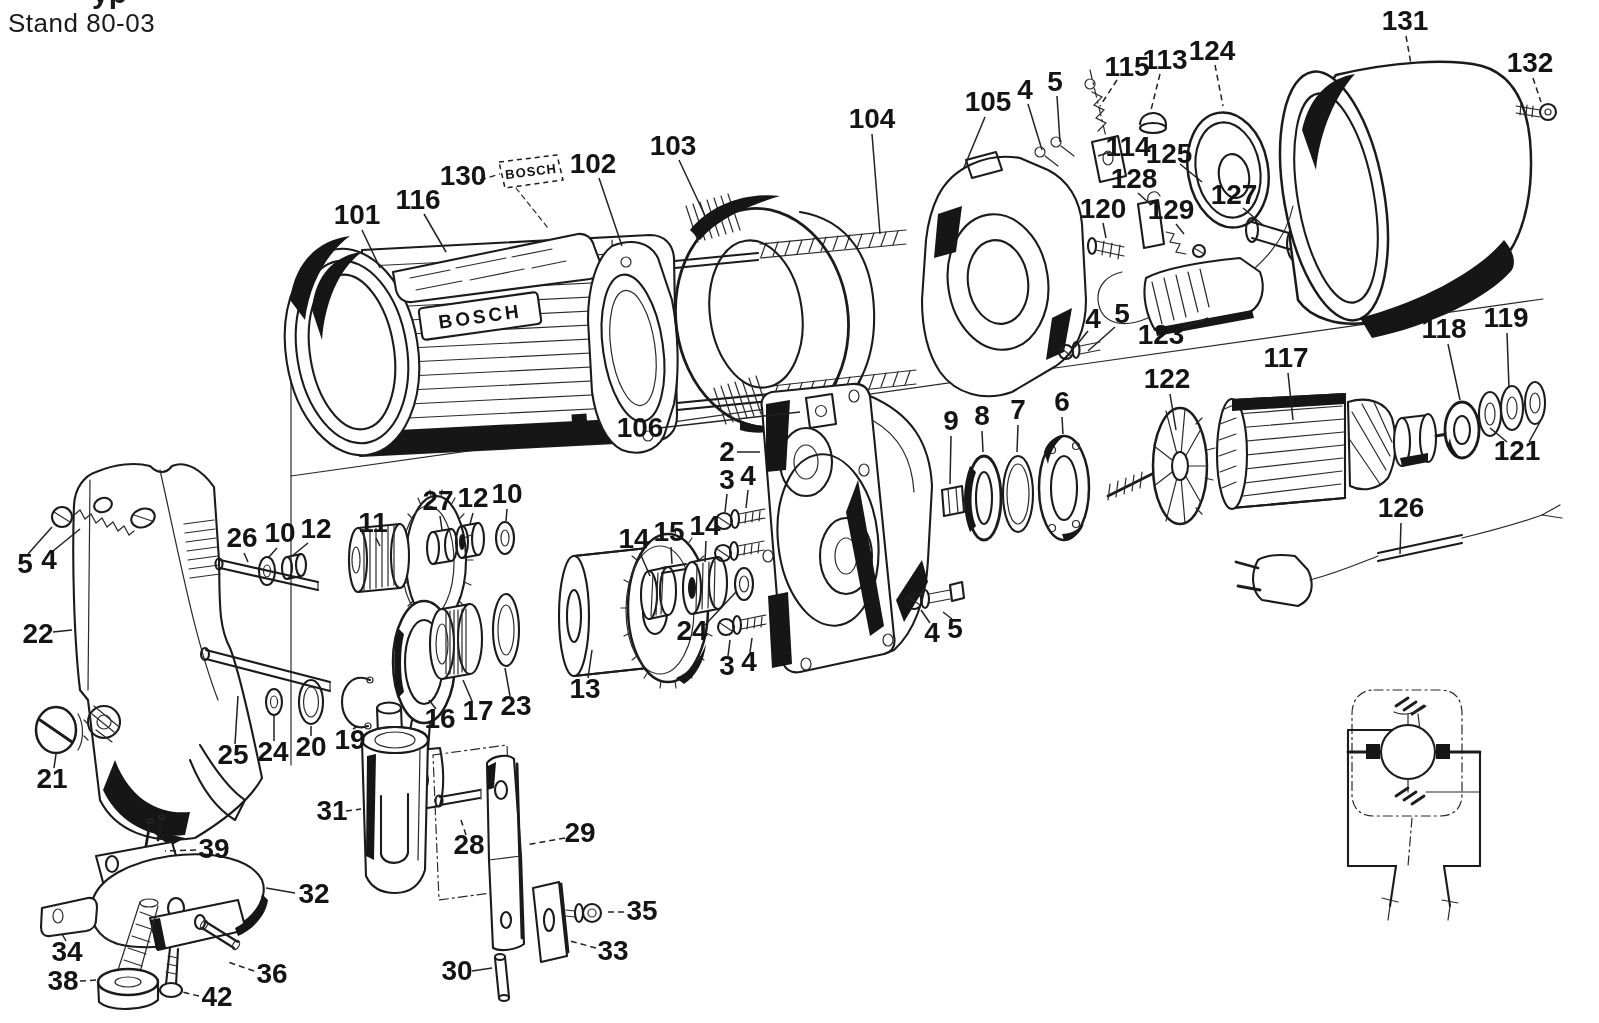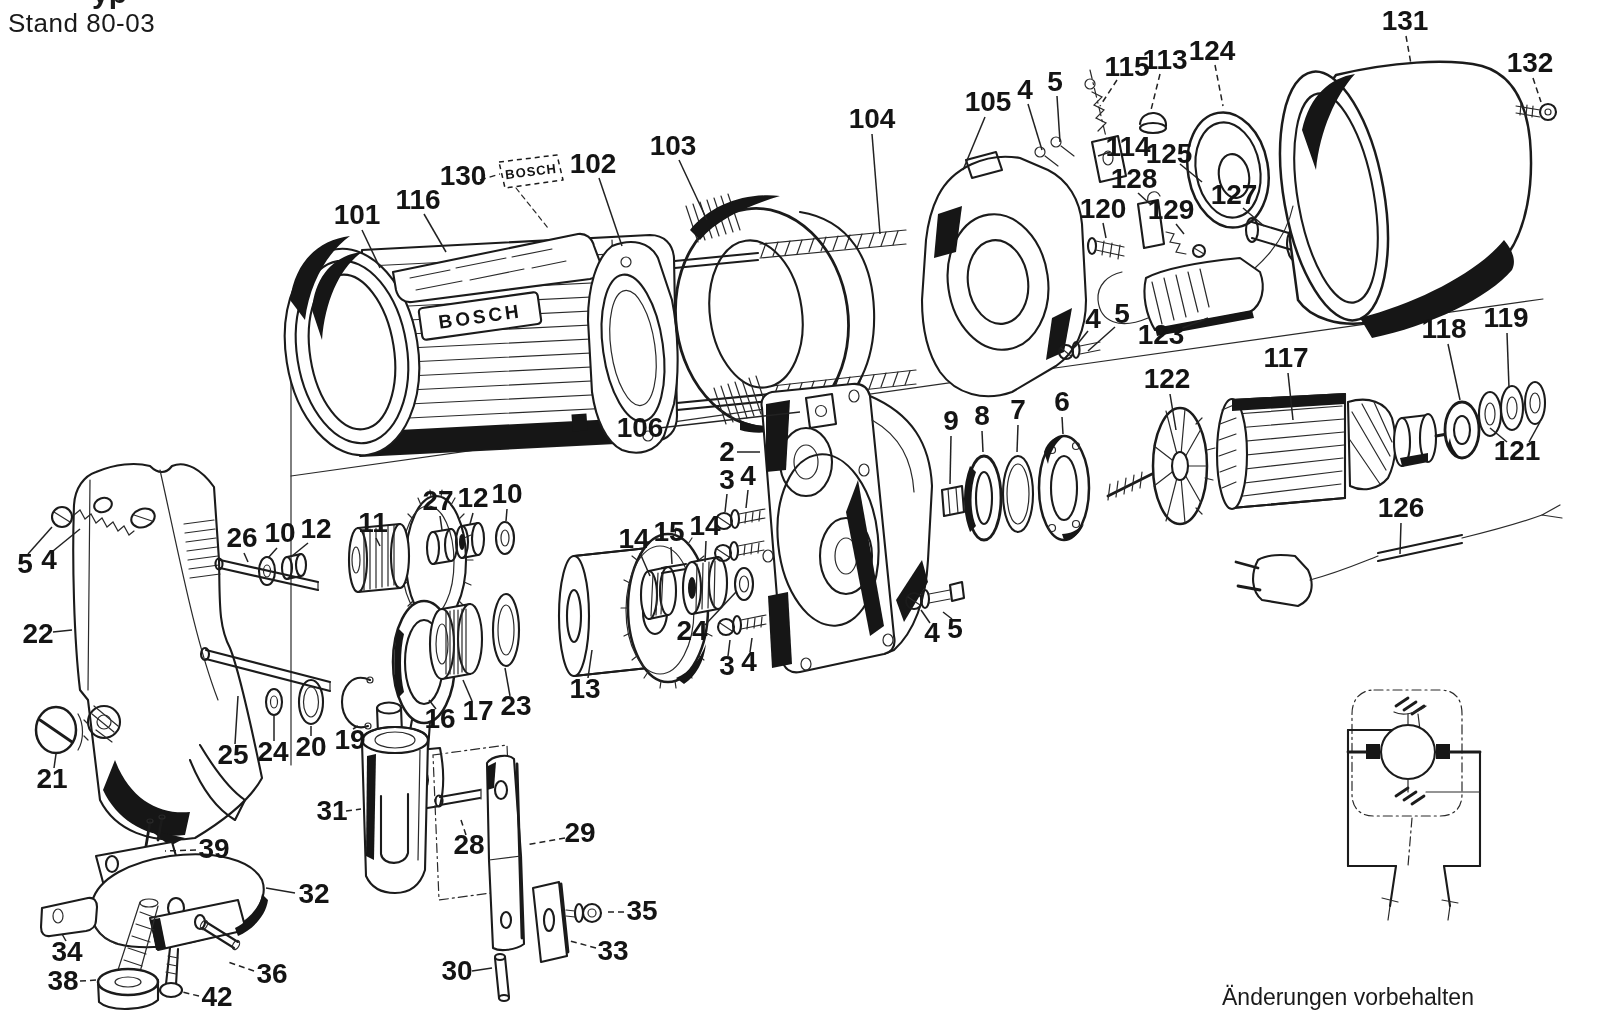--- a/index.html
+++ b/index.html
@@ -24,21 +24,20 @@
   .logosm{font:700 13px "Liberation Sans",sans-serif;letter-spacing:1px;fill:#141414;text-anchor:middle}
 </style>
 </head>
 <body>
 
 <div class="page">
   <div class="hdr-frag">
       <span>yp</span>
     </div>
   <div class="hdr-line">Stand 80-03</div>
-  <div class="ftr">Änderungen vorbehalten</div>
 
   <svg id="diagram" width="1599" height="1023" viewBox="0 0 1599 1023">
 
     <g>
       <line class="lt" x1="291" y1="372" x2="291" y2="765"></line>
       <line class="lt" x1="291" y1="476" x2="1543" y2="299"></line>
     </g>
 
     <g>
       <line class="ln" x1="654" y1="263" x2="758" y2="253"></line>

